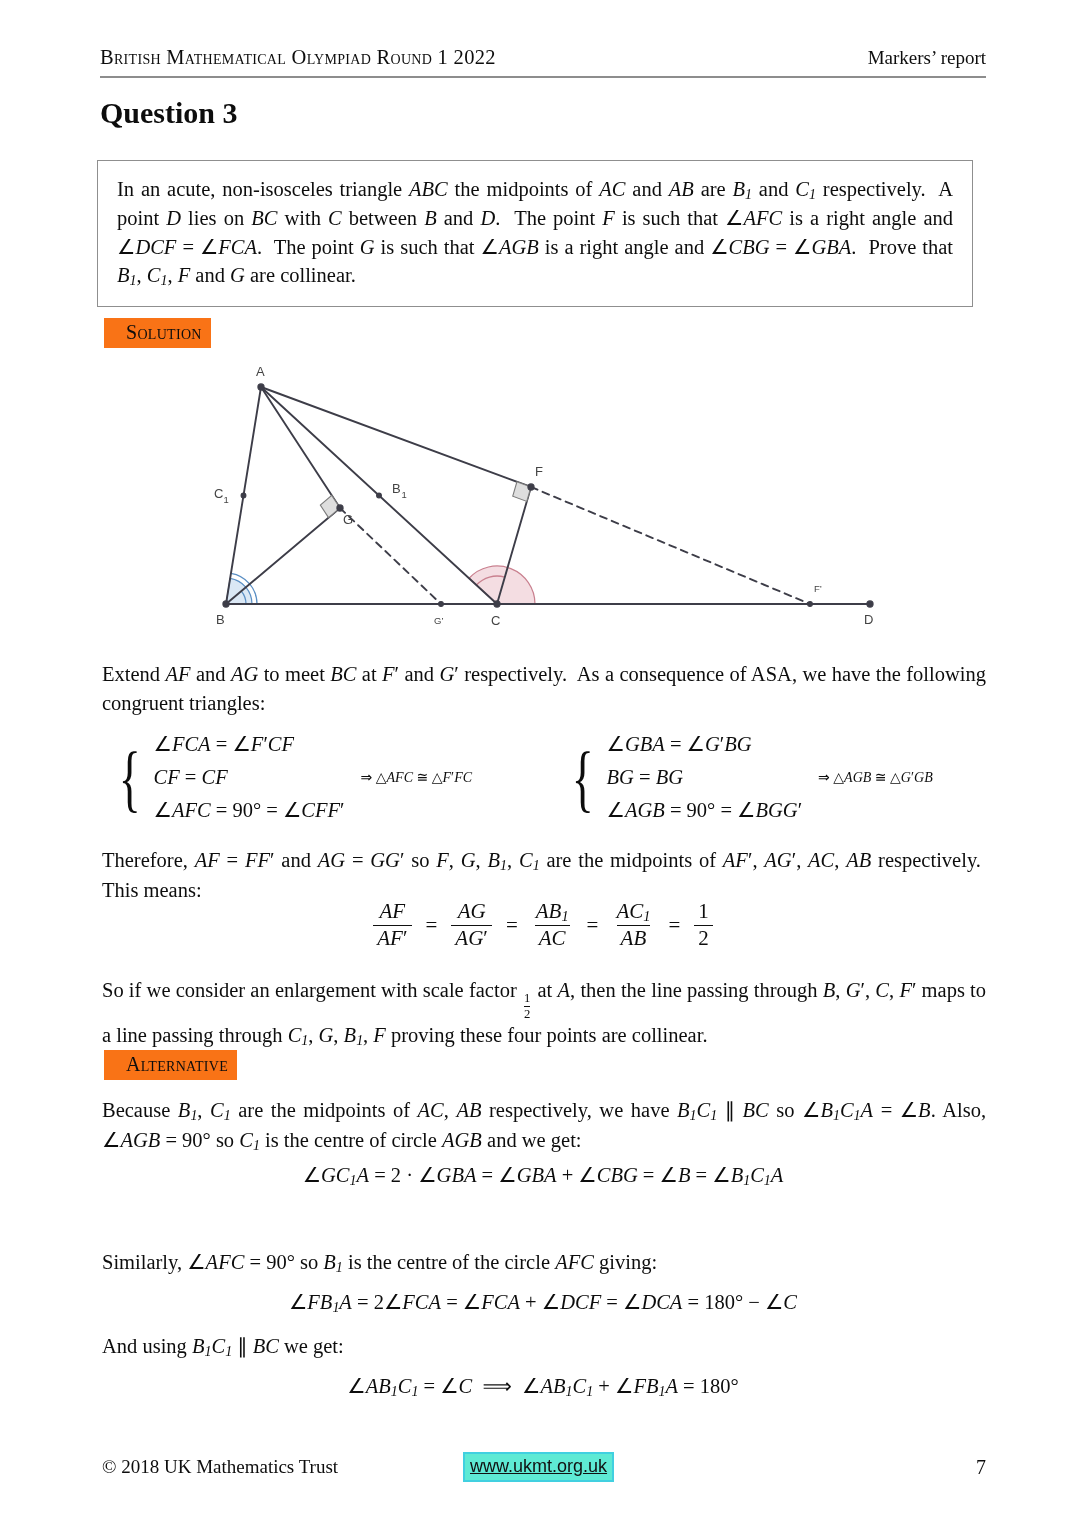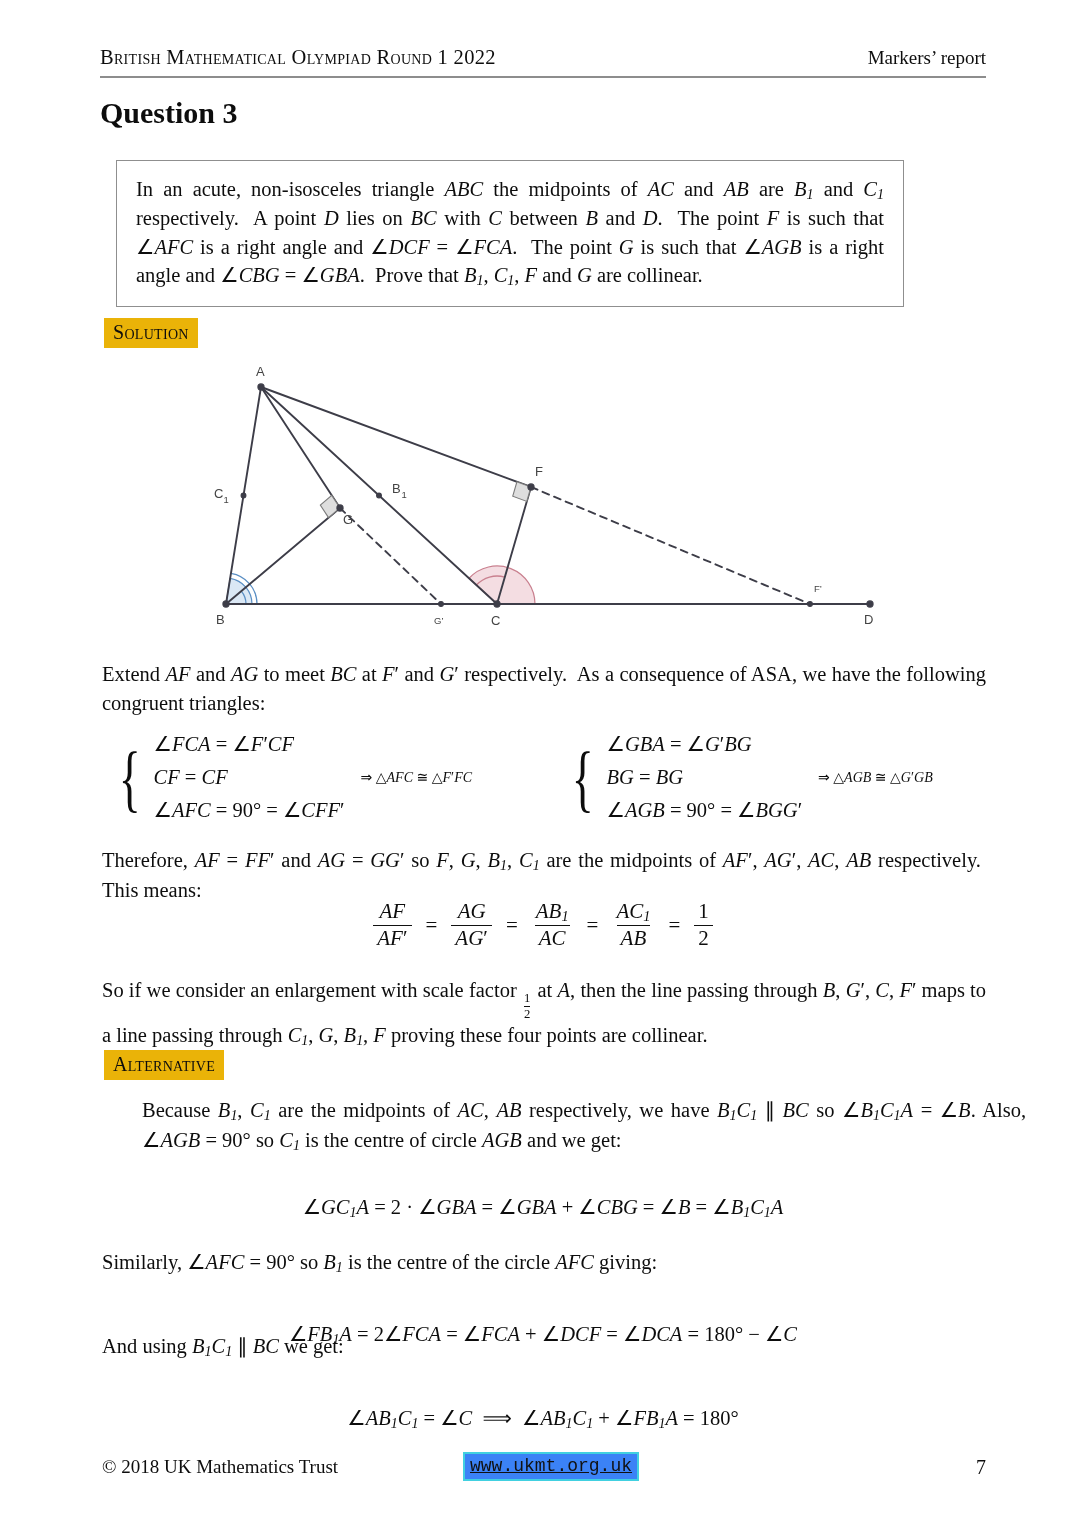--- a/index.html
+++ b/index.html
@@ -27,36 +27,36 @@
   }
 
   
   .qtitle{
     position:absolute;left:100px;top:96px;
     font-size:30px;font-weight:bold;
   }
 
   
   .problembox{
-    position:absolute;left:116px;top:160px;width:788px;
+    position:absolute;left:97px;top:160px;width:876px;
     border:1.5px solid #8f8f8f;
     padding:14px 19px 16px 19px;
     box-sizing:border-box;
   }
   .problembox p{
     margin:0;font-size:20.5px;line-height:1.38;
     text-align:justify;text-justify:inter-word;
   }
 
   
   .tag{
     position:absolute;
-    background:#eab308;
+    background:#f97316;
     font-variant:small-caps;font-size:20px;
-    padding:3px 9px 4px 9px;
+    padding:3px 9px 4px 22px;
     letter-spacing:.3px;
   }
   #solution-tag{left:104px;top:318px;}
   #alternative-tag{left:104px;top:1050px;}
 
   
   .figure{position:absolute;left:180px;top:352px;width:740px;height:296px;}
   .figure svg{display:block;}
   .fig-lbl{font-family:"Liberation Sans",sans-serif;font-size:13px;fill:#444;}
   .fig-lbl-sub{font-family:"Liberation Sans",sans-serif;font-size:9.5px;fill:#444;}
@@ -97,31 +97,30 @@
 
   
   .ifrac{display:inline-flex;flex-direction:column;align-items:center;
          font-size:.62em;line-height:1.05;vertical-align:-0.42em;margin:0 2px;}
   .ifrac .den{border-top:1.2px solid #111;padding-top:1px;}
 
   
   .dispeq{
     position:absolute;left:0;width:1086px;text-align:center;
     font-size:20.5px;
-    margin-top:32px;
   }
 
   
   .footer-left{position:absolute;left:102px;top:1456px;font-size:19px;}
   .footer-link{
     position:absolute;left:463px;top:1452px;
     border:2px solid #41d0e0;
     padding:2px 5px 3px 5px;
-    font-family:Liberation Mono, monospace;font-size:18px;
-    color:#111;background:#3b82f6;
+    font-family:Liberation Sans, sans-serif;font-size:18px;
+    color:#111;background:#5eead4;
   }
   .footer-page{position:absolute;left:946px;top:1456px;width:40px;
     text-align:right;font-size:20px;}
 </style>
 </head>
 <body>
 
 <div class="page">
 
   <div class="header">
@@ -252,21 +251,21 @@
       </span>
     </div>
 
   <div class="para" style="top:976px;">So if we consider an enlargement with scale factor <span class="ifrac">
         <span class="num">1</span>
         <span class="den">2</span>
       </span> at <i>A</i>, then the line passing through <i>B</i>, <i>G</i>′, <i>C</i>, <i>F</i>′ maps to a line passing through <i>C</i><sub>1</sub>, <i>G</i>, <i>B</i><sub>1</sub>, <i>F</i> proving these four points are collinear.</div>
 
   <div class="tag" id="alternative-tag">Alternative</div>
 
-  <div class="para" style="top:1096px;margin-left:40px;">Because <i>B</i><sub>1</sub>, <i>C</i><sub>1</sub> are the midpoints of <i>AC</i>, <i>AB</i> respectively, we have <i>B</i><sub>1</sub><i>C</i><sub>1</sub> ∥ <i>BC</i> so ∠<i>B</i><sub>1</sub><i>C</i><sub>1</sub><i>A</i> = ∠<i>B</i>. Also, ∠<i>AGB</i> = 90° so <i>C</i><sub>1</sub> is the centre of circle <i>AGB</i> and we get:</div>
+  <div class="para" style="top:1096px;">Because <i>B</i><sub>1</sub>, <i>C</i><sub>1</sub> are the midpoints of <i>AC</i>, <i>AB</i> respectively, we have <i>B</i><sub>1</sub><i>C</i><sub>1</sub> ∥ <i>BC</i> so ∠<i>B</i><sub>1</sub><i>C</i><sub>1</sub><i>A</i> = ∠<i>B</i>. Also, ∠<i>AGB</i> = 90° so <i>C</i><sub>1</sub> is the centre of circle <i>AGB</i> and we get:</div>
 
   <div class="dispeq" style="top:1163px;">∠<i>GC</i><sub>1</sub><i>A</i> = 2 · ∠<i>GBA</i> = ∠<i>GBA</i> + ∠<i>CBG</i> = ∠<i>B</i> = ∠<i>B</i><sub>1</sub><i>C</i><sub>1</sub><i>A</i></div>
 
 
   <div class="para nojust" style="top:1248px;">Similarly, ∠<i>AFC</i> = 90° so <i>B</i><sub>1</sub> is the centre of the circle <i>AFC</i> giving:</div>
 
   <div class="dispeq" style="top:1290px;">∠<i>FB</i><sub>1</sub><i>A</i> = 2∠<i>FCA</i> = ∠<i>FCA</i> + ∠<i>DCF</i> = ∠<i>DCA</i> = 180° − ∠<i>C</i></div>
 
   <div class="para nojust" style="top:1332px;">And using <i>B</i><sub>1</sub><i>C</i><sub>1</sub> ∥ <i>BC</i> we get:</div>
 

